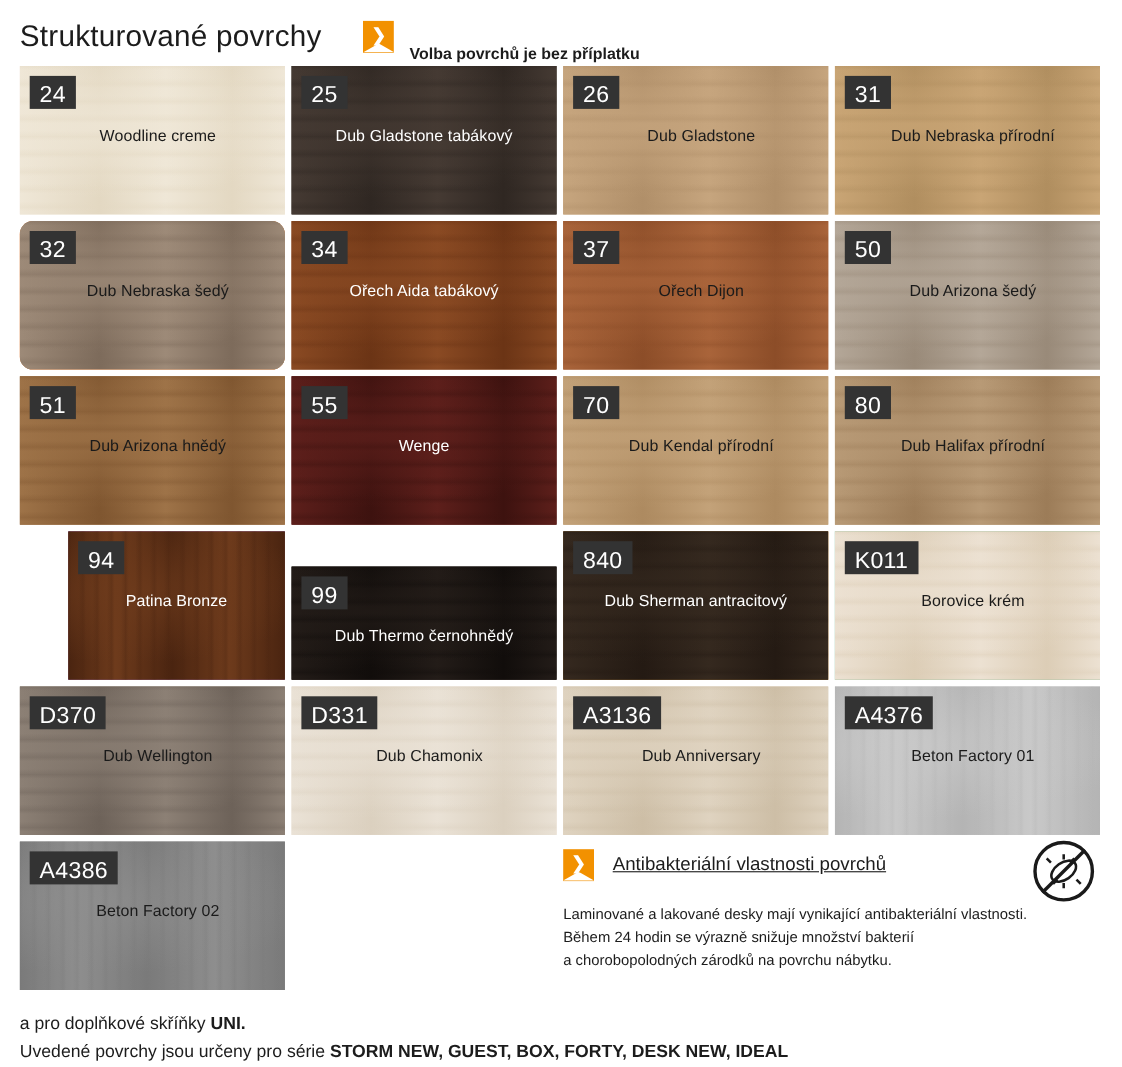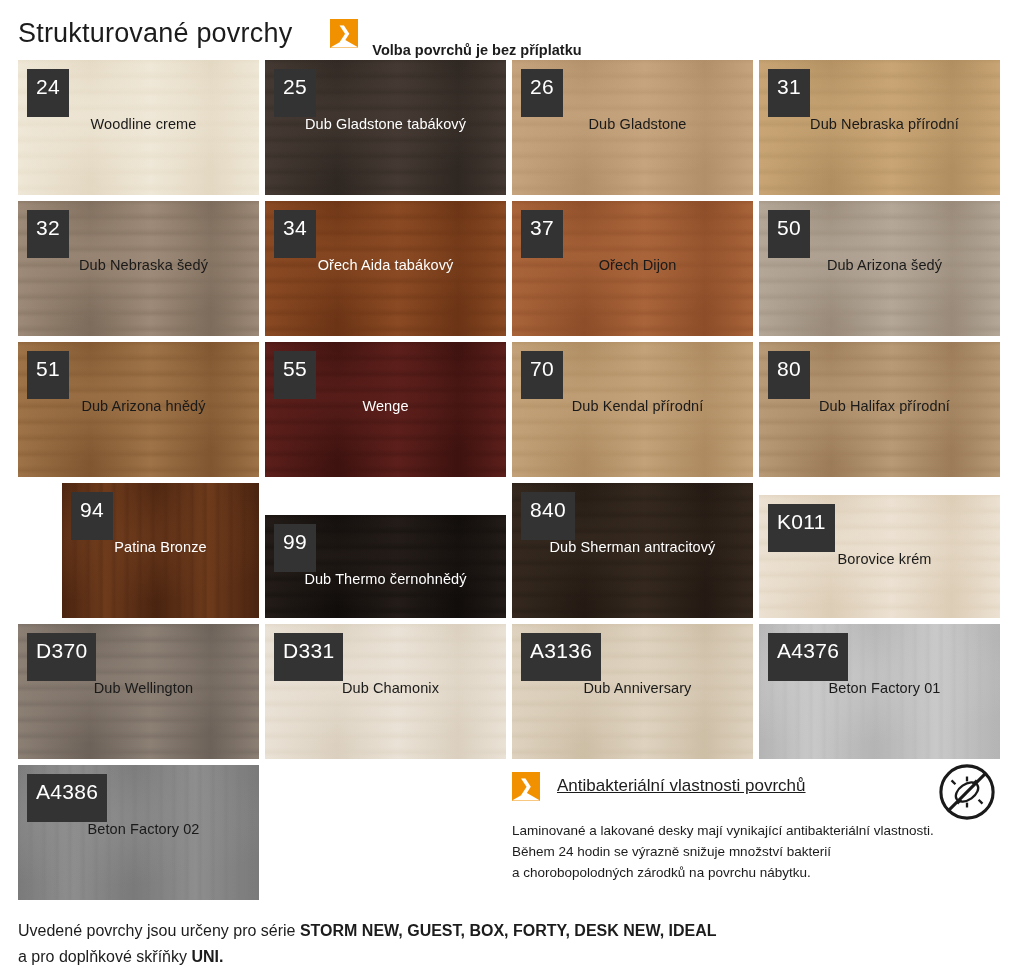--- a/index.html
+++ b/index.html
@@ -95,21 +95,21 @@
     position: absolute;
     inset: 0;
   }
   .code {
     position: absolute;
     top: 9px; left: 9px;
     background: #333333;
     color: #ffffff;
     font-size: 21px;
     line-height: 1;
-    padding: 7px 9px 20px 9px;
+    padding: 7px 9px 2px 9px;
     font-weight: 400;
     letter-spacing: 0.3px;
     z-index: 3;
   }
   .name {
     position: absolute;
     left: 0; right: 0;
     top: 56px;
     text-align: center;
     font-size: 14.5px;
@@ -189,21 +189,21 @@
       <div class="swatch" style="background: rgb(198, 165, 126);">
         <div class="grain" style="background-image: repeating-linear-gradient(rgba(176, 143, 105, 0.4) 0px, rgba(176, 143, 105, 0) 4px, rgba(198, 165, 126, 0) 11px, rgba(176, 143, 105, 0.333) 16px), radial-gradient(120% 70% at 30% 40%, rgba(198, 165, 126, 0.8) 0%, rgba(176, 143, 105, 0) 70%), linear-gradient(90deg, rgb(198, 165, 126) 0%, rgb(176, 143, 105) 30%, rgb(198, 165, 126) 55%, rgb(176, 143, 105) 80%, rgb(198, 165, 126) 100%); background-color: rgb(198, 165, 126);"></div>
         <div class="code">26</div>
         <div class="name dark">Dub Gladstone</div>
       </div>
       <div class="swatch" style="background: rgb(201, 165, 117);">
         <div class="grain" style="background-image: repeating-linear-gradient(rgba(176, 142, 95, 0.4) 0px, rgba(176, 142, 95, 0) 4px, rgba(201, 165, 117, 0) 11px, rgba(176, 142, 95, 0.333) 16px), radial-gradient(120% 70% at 30% 40%, rgba(201, 165, 117, 0.8) 0%, rgba(176, 142, 95, 0) 70%), linear-gradient(90deg, rgb(201, 165, 117) 0%, rgb(176, 142, 95) 30%, rgb(201, 165, 117) 55%, rgb(176, 142, 95) 80%, rgb(201, 165, 117) 100%); background-color: rgb(201, 165, 117);"></div>
         <div class="code">31</div>
         <div class="name dark">Dub Nebraska přírodní</div>
       </div>
-      <div class="swatch" style="background: #f97316;">
+      <div class="swatch" style="background: #f97316; border-radius: 12px;">
         <div class="grain" style="background-image: repeating-linear-gradient(rgba(125, 107, 91, 0.4) 0px, rgba(125, 107, 91, 0) 4px, rgba(157, 138, 120, 0) 11px, rgba(125, 107, 91, 0.333) 16px), radial-gradient(120% 70% at 30% 40%, rgba(157, 138, 120, 0.8) 0%, rgba(125, 107, 91, 0) 70%), linear-gradient(90deg, rgb(157, 138, 120) 0%, rgb(125, 107, 91) 30%, rgb(157, 138, 120) 55%, rgb(125, 107, 91) 80%, rgb(157, 138, 120) 100%); background-color: rgb(157, 138, 120);"></div>
         <div class="code">32</div>
         <div class="name dark">Dub Nebraska šedý</div>
       </div>
       <div class="swatch" style="background: rgb(138, 74, 35);">
         <div class="grain" style="background-image: repeating-linear-gradient(rgba(107, 52, 21, 0.4) 0px, rgba(107, 52, 21, 0) 4px, rgba(138, 74, 35, 0) 11px, rgba(107, 52, 21, 0.333) 16px), radial-gradient(120% 70% at 30% 40%, rgba(138, 74, 35, 0.8) 0%, rgba(107, 52, 21, 0) 70%), linear-gradient(90deg, rgb(138, 74, 35) 0%, rgb(107, 52, 21) 30%, rgb(138, 74, 35) 55%, rgb(107, 52, 21) 80%, rgb(138, 74, 35) 100%); background-color: rgb(138, 74, 35);"></div>
         <div class="code">34</div>
         <div class="name light">Ořech Aida tabákový</div>
       </div>
       <div class="swatch" style="background: rgb(169, 100, 58);">
@@ -244,21 +244,21 @@
       <div class="swatch" style="background: rgb(35, 28, 24); margin-top: 32px;">
         <div class="grain" style="background-image: repeating-linear-gradient(rgba(17, 13, 11, 0.4) 0px, rgba(17, 13, 11, 0) 4px, rgba(35, 28, 24, 0) 11px, rgba(17, 13, 11, 0.333) 16px), radial-gradient(120% 70% at 30% 40%, rgba(35, 28, 24, 0.8) 0%, rgba(17, 13, 11, 0) 70%), linear-gradient(90deg, rgb(35, 28, 24) 0%, rgb(17, 13, 11) 30%, rgb(35, 28, 24) 55%, rgb(17, 13, 11) 80%, rgb(35, 28, 24) 100%); background-color: rgb(35, 28, 24);"></div>
         <div class="code">99</div>
         <div class="name light">Dub Thermo černohnědý</div>
       </div>
       <div class="swatch" style="background: #a16207;">
         <div class="grain" style="background-image: repeating-linear-gradient(rgba(36, 26, 19, 0.4) 0px, rgba(36, 26, 19, 0) 4px, rgba(53, 41, 31, 0) 11px, rgba(36, 26, 19, 0.333) 16px), radial-gradient(120% 70% at 30% 40%, rgba(53, 41, 31, 0.8) 0%, rgba(36, 26, 19, 0) 70%), linear-gradient(90deg, rgb(53, 41, 31) 0%, rgb(36, 26, 19) 30%, rgb(53, 41, 31) 55%, rgb(36, 26, 19) 80%, rgb(53, 41, 31) 100%); background-color: rgb(53, 41, 31);"></div>
         <div class="code">840</div>
         <div class="name light">Dub Sherman antracitový</div>
       </div>
-      <div class="swatch" style="background: #15803d; margin-top: 12px;">
+      <div class="swatch" style="background: #15803d;">
         <div class="grain" style="background-image: repeating-linear-gradient(rgba(220, 205, 182, 0.4) 0px, rgba(220, 205, 182, 0) 4px, rgba(236, 225, 210, 0) 11px, rgba(220, 205, 182, 0.333) 16px), radial-gradient(120% 70% at 30% 40%, rgba(236, 225, 210, 0.8) 0%, rgba(220, 205, 182, 0) 70%), linear-gradient(90deg, rgb(236, 225, 210) 0%, rgb(220, 205, 182) 30%, rgb(236, 225, 210) 55%, rgb(220, 205, 182) 80%, rgb(236, 225, 210) 100%); background-color: rgb(236, 225, 210);"></div>
         <div class="code">K011</div>
         <div class="name dark">Borovice krém</div>
       </div>
       <div class="swatch" style="background: rgb(140, 128, 117);">
         <div class="grain" style="background-image: repeating-linear-gradient(rgba(109, 98, 89, 0.4) 0px, rgba(109, 98, 89, 0) 4px, rgba(140, 128, 117, 0) 11px, rgba(109, 98, 89, 0.333) 16px), radial-gradient(120% 70% at 30% 40%, rgba(140, 128, 117, 0.8) 0%, rgba(109, 98, 89, 0) 70%), linear-gradient(90deg, rgb(140, 128, 117) 0%, rgb(109, 98, 89) 30%, rgb(140, 128, 117) 55%, rgb(109, 98, 89) 80%, rgb(140, 128, 117) 100%); background-color: rgb(140, 128, 117);"></div>
         <div class="code">D370</div>
         <div class="name dark">Dub Wellington</div>
       </div>
       <div class="swatch" style="background: rgb(234, 226, 214);">
@@ -307,21 +307,21 @@
         <line x1="30" y1="19" x2="30" y2="14"></line>
         <line x1="30" y1="41" x2="30" y2="46"></line>
       </g>
     </svg>
   </div>
 </div>
     </div>
 
   <div class="footer">
     <div>
+      <span>a pro doplňkové skříňky </span><span class="b">UNI.</span>
+    </div>
+    <div>
       <span>Uvedené povrchy jsou určeny pro série </span><span class="b">STORM NEW, GUEST, BOX, FORTY, DESK NEW, IDEAL</span>
     </div>
-    <div>
-      <span>a pro doplňkové skříňky </span><span class="b">UNI.</span>
-    </div>
 
   </div>
 
 </div>
 
 </body></html>

